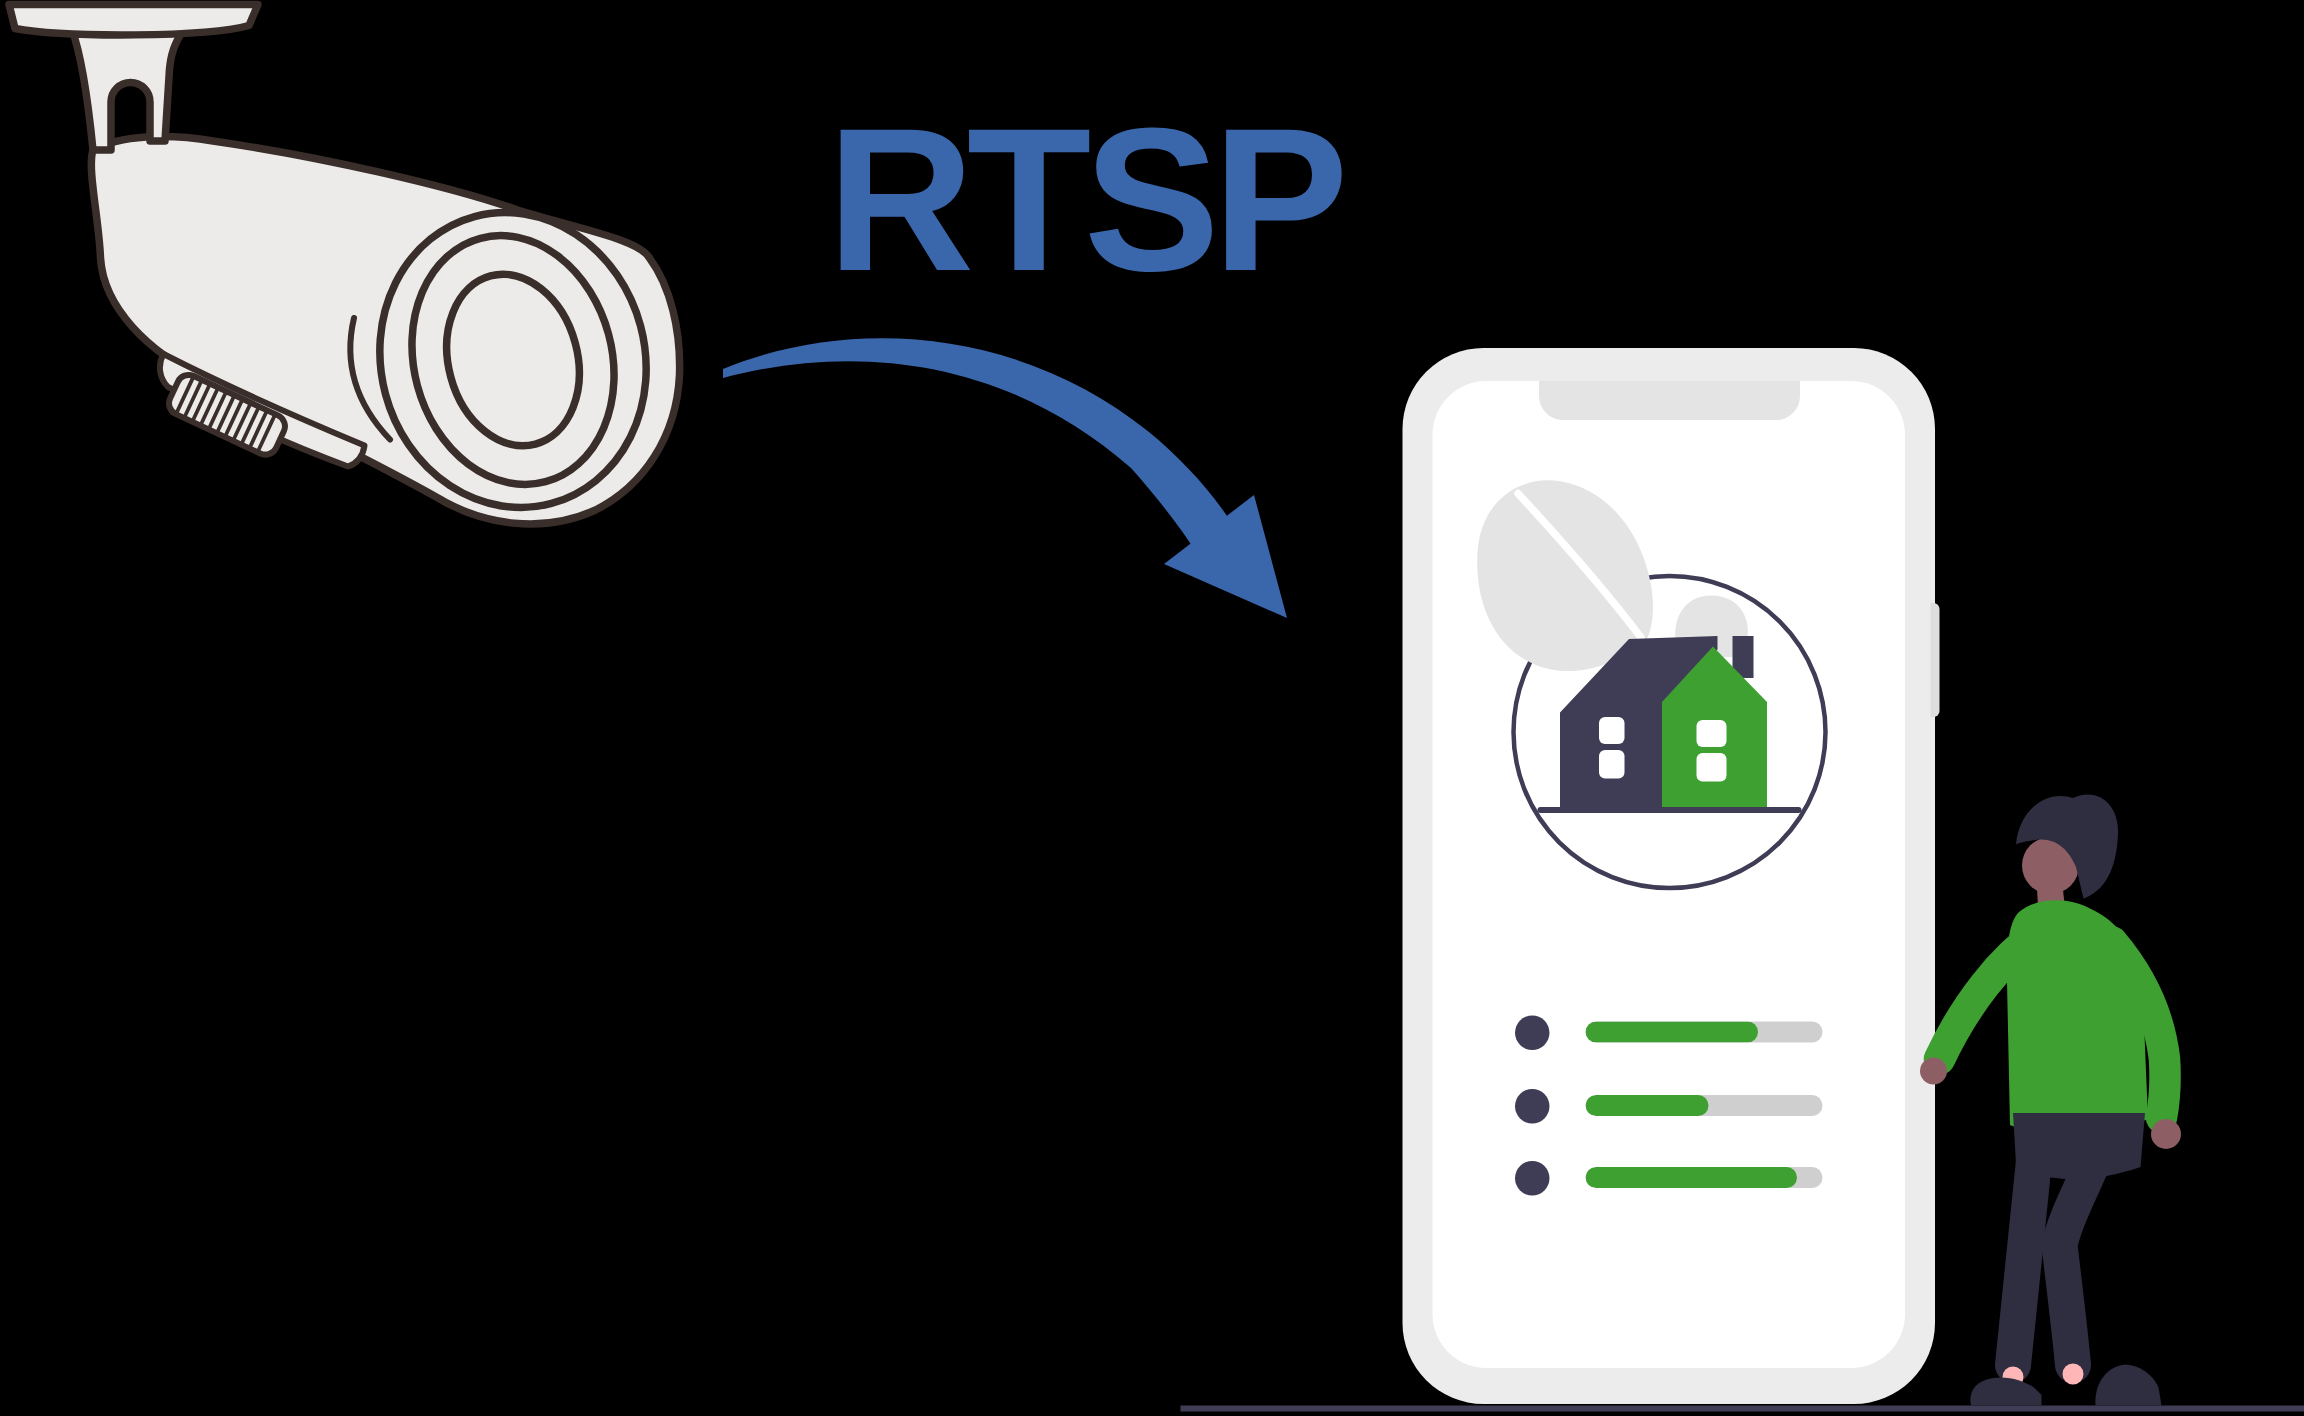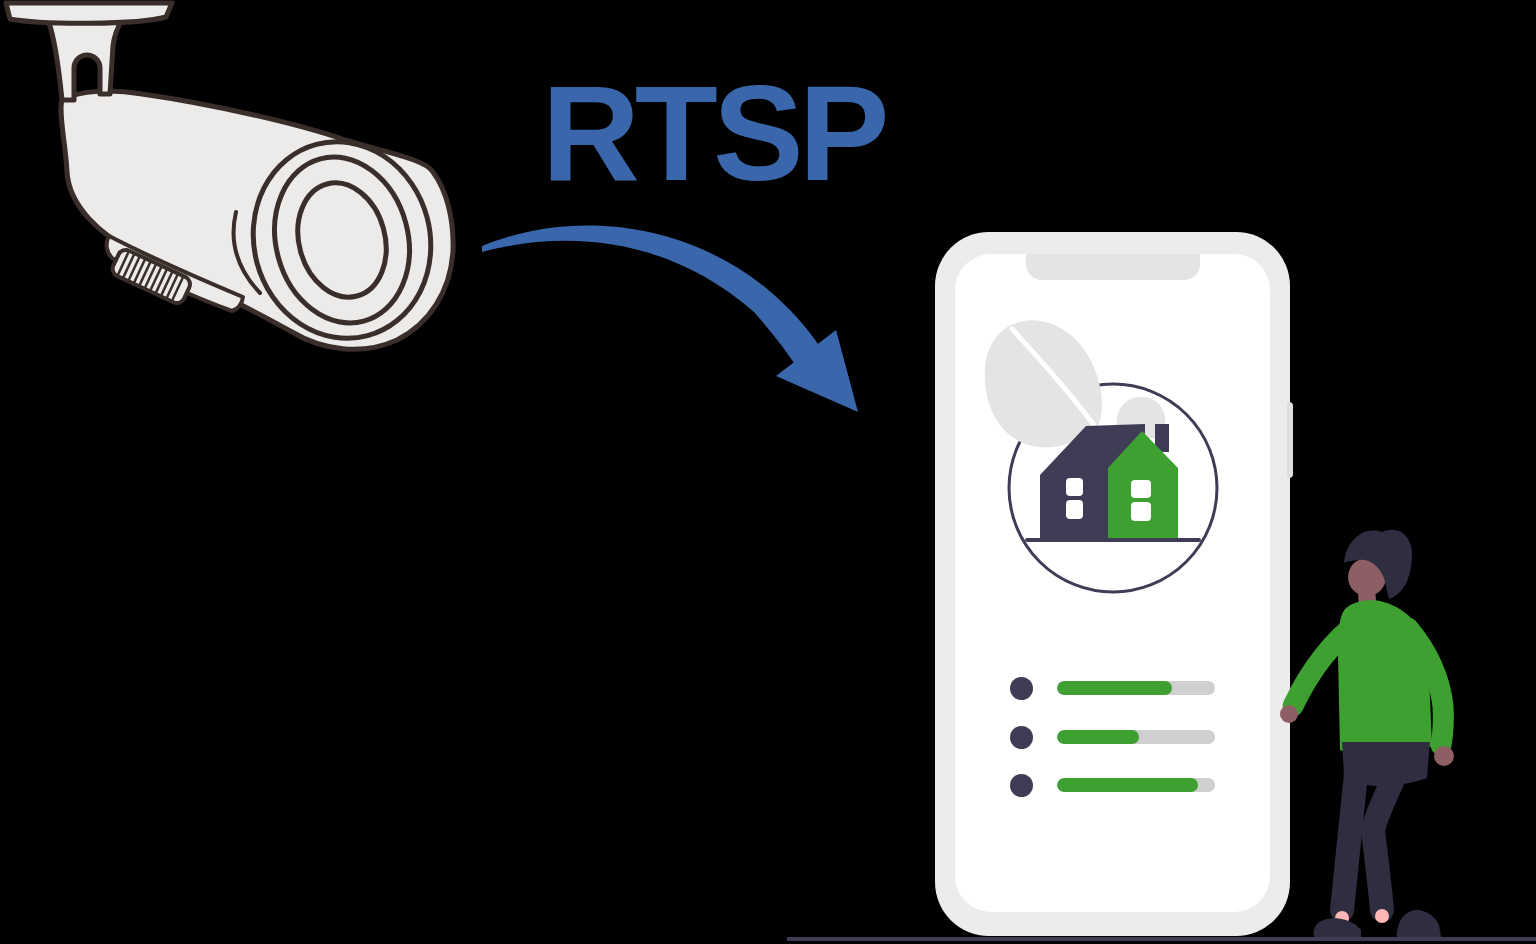--- a/index.html
+++ b/index.html
@@ -6,21 +6,21 @@
     --c-background:#000000; --c-blue:#3a67ab; --c-green:#3fa032;
     --c-dark-navy:#3f3d56; --c-darker-navy:#2f2e41; --c-light-gray:#e4e4e4;
     --c-phone-frame:#ececec; --c-track-gray:#cfcfcf; --c-camera-fill:#edebe9;
     --c-camera-outline:#3a2e2a; --c-skin:#8d5f64; --c-ankle-skin:#ffb6b6; --c-white:#ffffff;
   }
   html,body{margin:0;padding:0;background:var(--c-background);}
   .stage{position:relative;width:1536px;height:944px;background:var(--c-background);
          overflow:hidden;font-family:"Liberation Sans", sans-serif;}
 
   
-  .rtsp{position:absolute;left:513px;top:73px;width:400px;text-align:center;
+  .rtsp{position:absolute;left:494px;top:73px;width:400px;text-align:right;
         font-size:136px;font-weight:bold;letter-spacing:-5px;line-height:120px;
         color:var(--c-blue);}
 
   
   .camera-svg{position:absolute;left:0;top:0;}
   .arrow-svg{position:absolute;left:470px;top:200px;}
   .person-svg{position:absolute;left:1262px;top:514px;}
 
   
   .cam-shape{fill:var(--c-camera-fill);stroke:var(--c-camera-outline);stroke-width:5;stroke-linejoin:round;}

